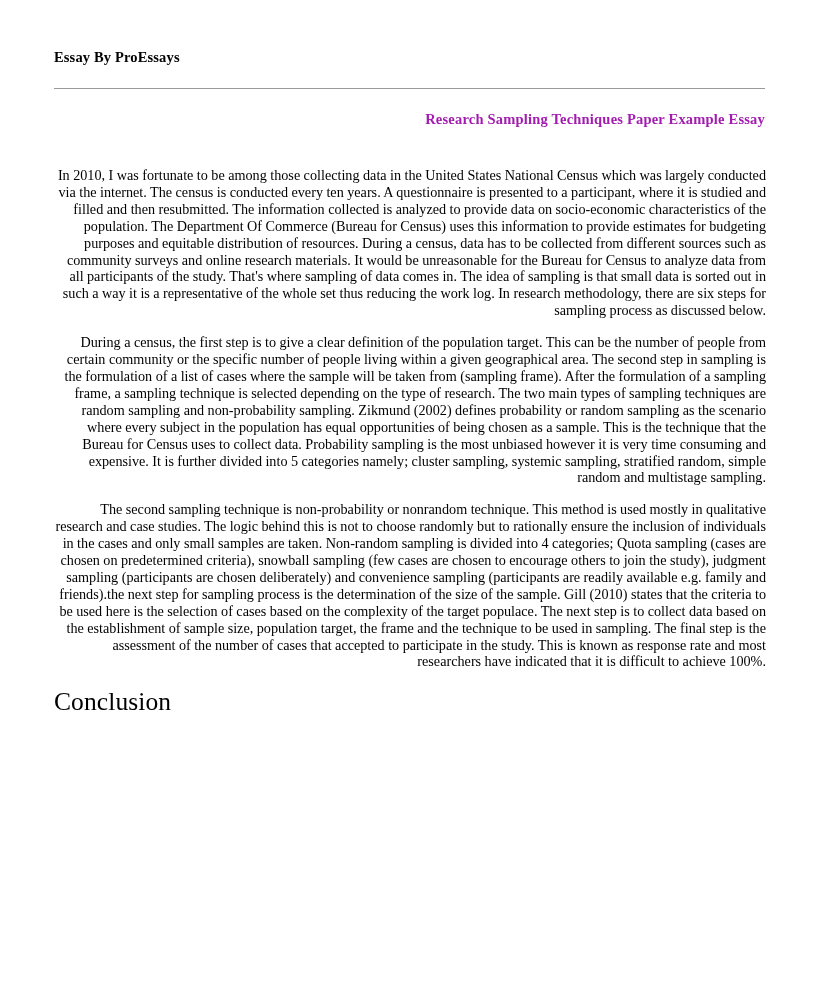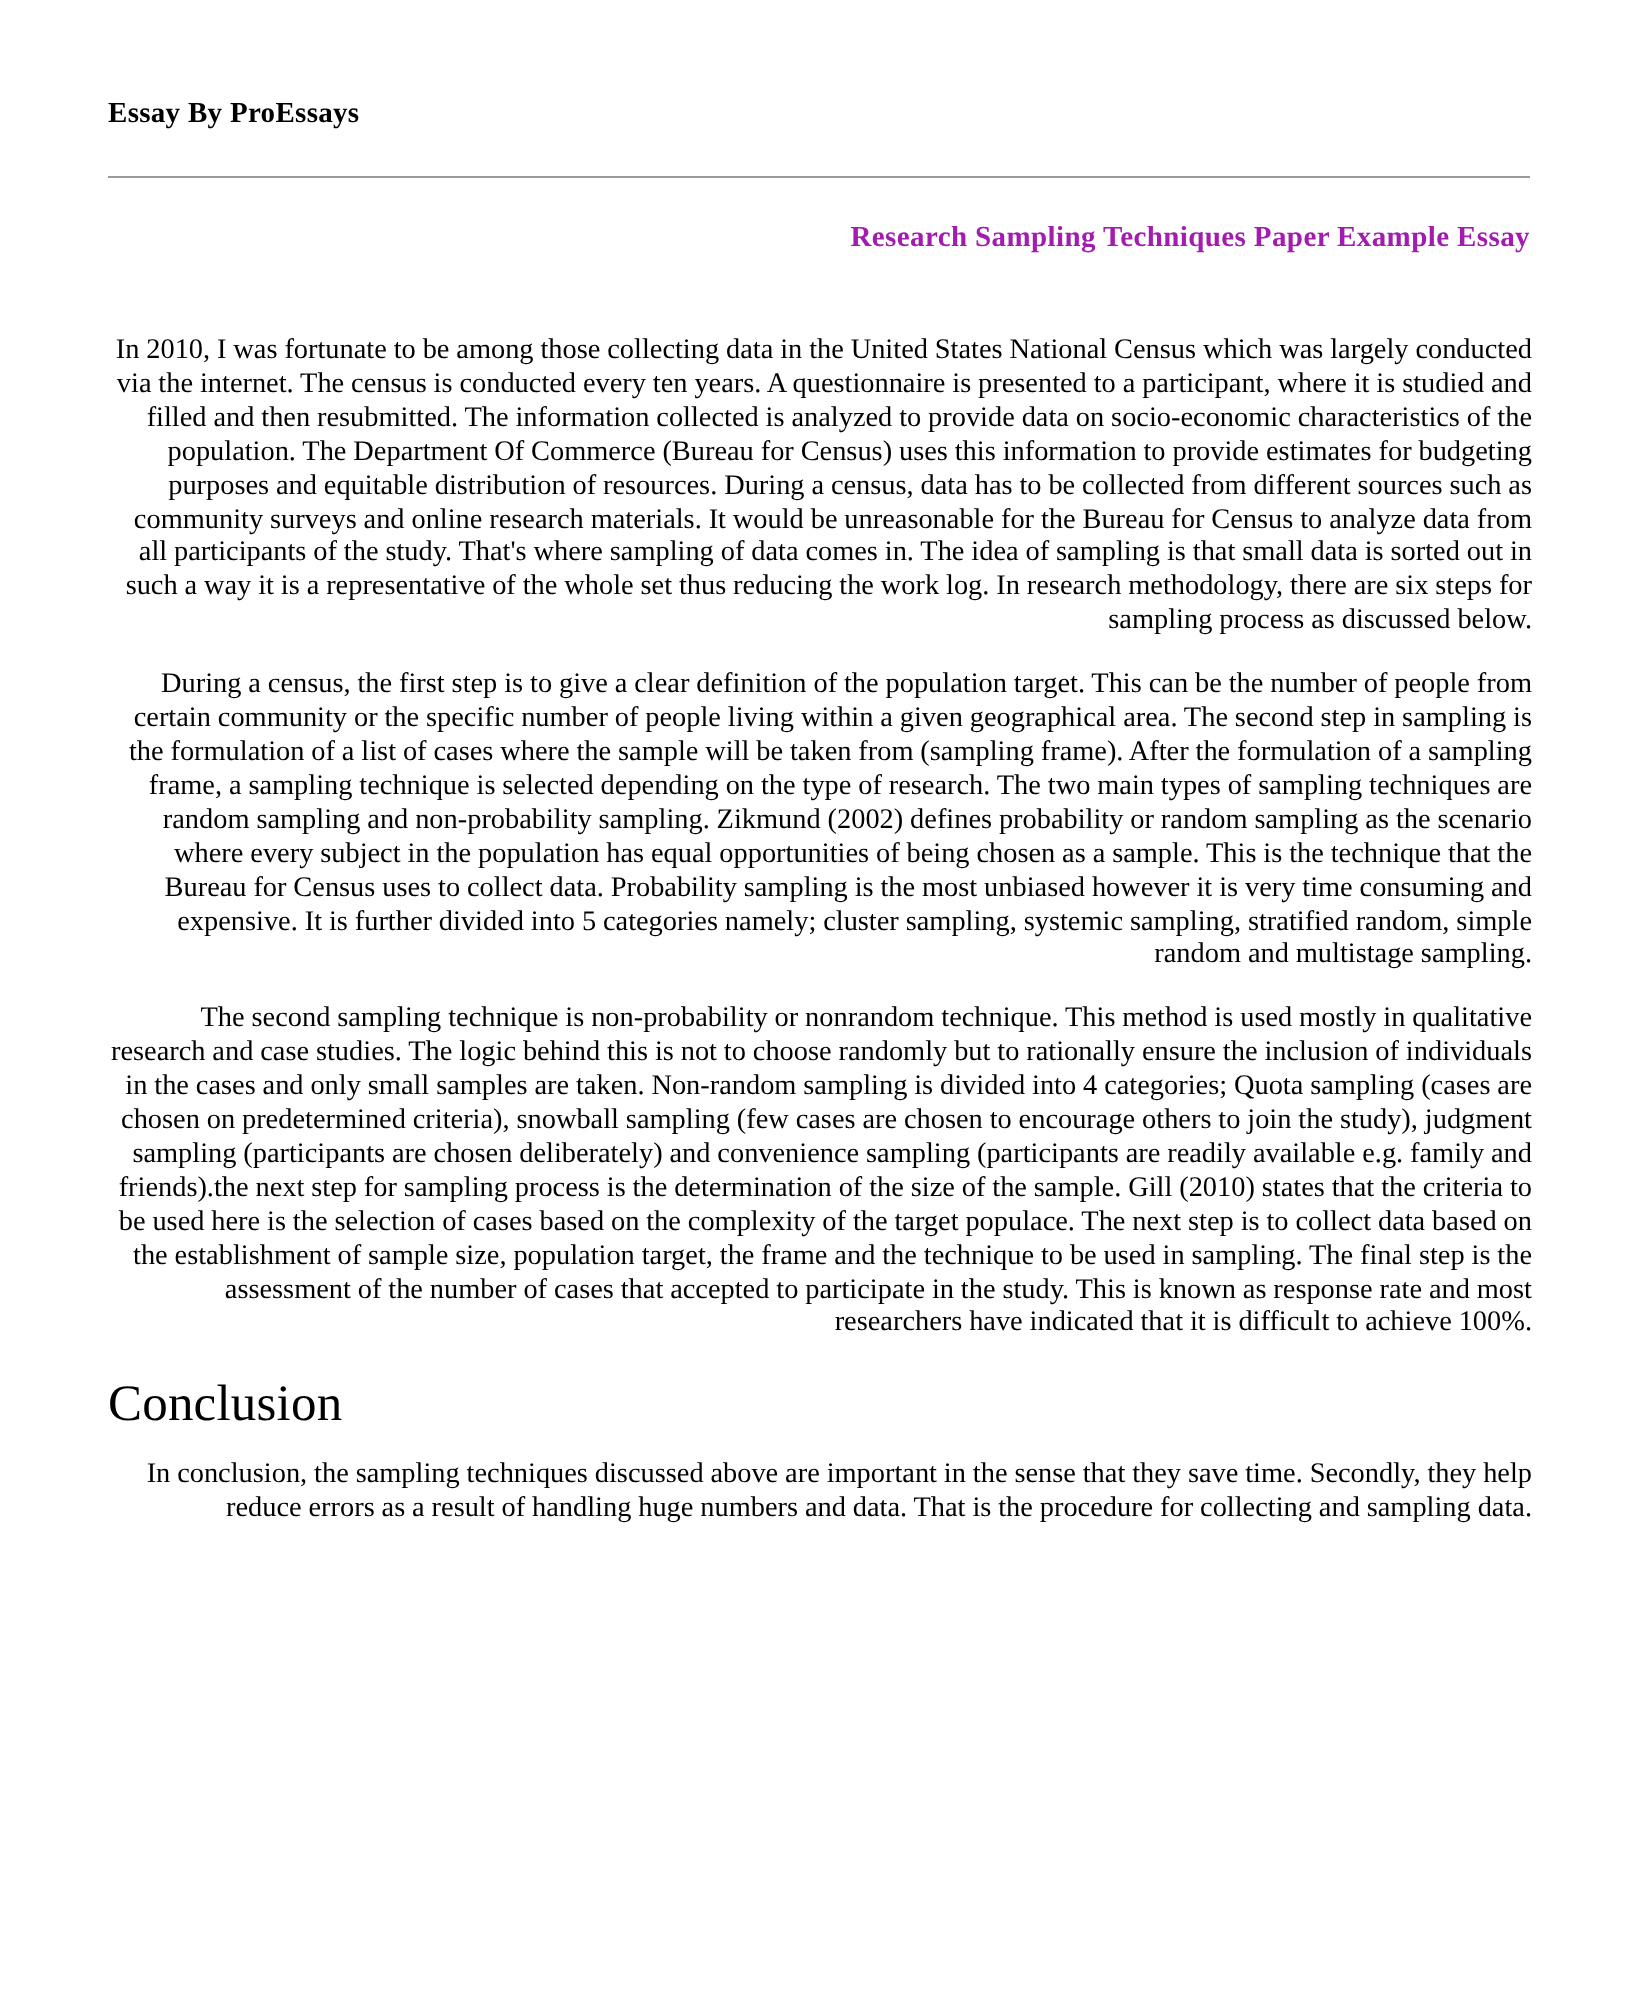--- a/index.html
+++ b/index.html
@@ -113,17 +113,16 @@
   <div class="body-content">
 
     <p class="para">In 2010, I was fortunate to be among those collecting data in the United States National Census which was largely conducted via the internet. The census is conducted every ten years. A questionnaire is presented to a participant, where it is studied and filled and then resubmitted. The information collected is analyzed to provide data on socio-economic characteristics of the population. The Department Of Commerce (Bureau for Census) uses this information to provide estimates for budgeting purposes and equitable distribution of resources. During a census, data has to be collected from different sources such as community surveys and online research materials. It would be unreasonable for the Bureau for Census to analyze data from all participants of the study. That's where sampling of data comes in. The idea of sampling is that small data is sorted out in such a way it is a representative of the whole set thus reducing the work log. In research methodology, there are six steps for sampling process as discussed below.</p>
 
     <p class="para">During a census, the first step is to give a clear definition of the population target. This can be the number of people from certain community or the specific number of people living within a given geographical area. The second step in sampling is the formulation of a list of cases where the sample will be taken from (sampling frame). After the formulation of a sampling frame, a sampling technique is selected depending on the type of research. The two main types of sampling techniques are random sampling and non-probability sampling. Zikmund (2002) defines probability or random sampling as the scenario where every subject in the population has equal opportunities of being chosen as a sample. This is the technique that the Bureau for Census uses to collect data. Probability sampling is the most unbiased however it is very time consuming and expensive. It is further divided into 5 categories namely; cluster sampling, systemic sampling, stratified random, simple random and multistage sampling.</p>
 
     <p class="para">The second sampling technique is non-probability or nonrandom technique. This method is used mostly in qualitative research and case studies. The logic behind this is not to choose randomly but to rationally ensure the inclusion of individuals in the cases and only small samples are taken. Non-random sampling is divided into 4 categories; Quota sampling (cases are chosen on predetermined criteria), snowball sampling (few cases are chosen to encourage others to join the study), judgment sampling (participants are chosen deliberately) and convenience sampling (participants are readily available e.g. family and friends).the next step for sampling process is the determination of the size of the sample. Gill (2010) states that the criteria to be used here is the selection of cases based on the complexity of the target populace. The next step is to collect data based on the establishment of sample size, population target, the frame and the technique to be used in sampling. The final step is the assessment of the number of cases that accepted to participate in the study. This is known as response rate and most researchers have indicated that it is difficult to achieve 100%.</p>
 
     <h2 class="section-heading">Conclusion</h2>
 
-    <p class="para">In conclusion, the sampling techniques discussed above are important in the sense that they save time. Secondly, they help reduce errors as a result of handling huge numbers and data. That is the procedure for collecting and sampling data.</p>
 
   </div>
 
 </div>
 
 </body></html>

